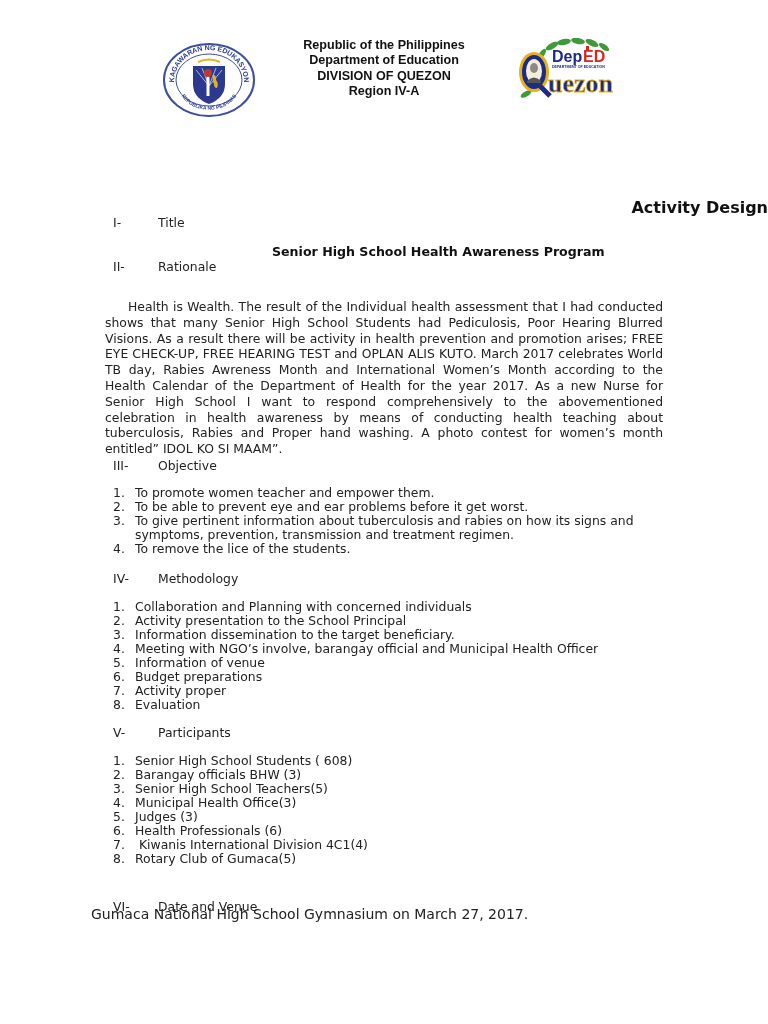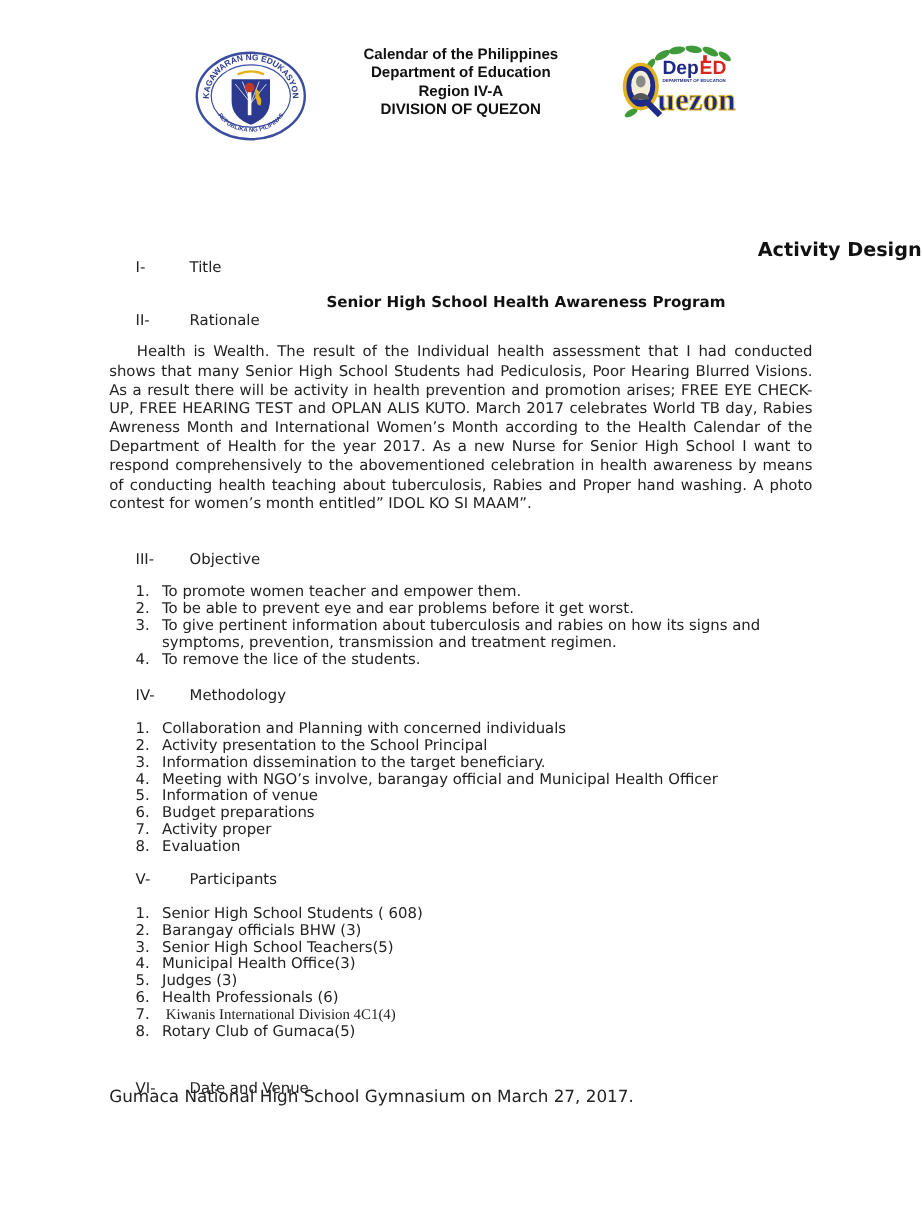--- a/index.html
+++ b/index.html
@@ -84,21 +84,21 @@
     }
     .rationale {
       position: absolute;
       left: 91px; top: 285px;
       width: 586px;
       font-size: 12.4px;
       line-height: 15.8px;
       color: #222222;
     }
     .rationale p {
-      margin: 0;
+      margin: 14px;
       text-align: justify;
       text-indent: 23px;
     }
     .num-list {
       position: absolute;
       left: 113px;
       margin: 0;
       padding: 0;
       list-style: none;
       font-size: 12.4px;
@@ -156,24 +156,24 @@
 
       <rect x="46.5" y="34" width="3" height="20" fill="#ffffff"></rect>
       <circle cx="48" cy="31" r="4" fill="#c0392b"></circle>
 
       <path d="M53,32 q4,2 3,6 q3,3 1,8 q-3,0 -3,-4 q-2,-3 -1,-10z" fill="#e3b21d"></path>
 
       <path d="M38,20 Q49,15 60,20" fill="none" stroke="#e3b21d" stroke-width="2"></path>
     </svg>
 
     <div class="org-lines">
-      <div>Calendar of the Philippines</div>
+      <div>Republic of the Philippines</div>
       <div>Department of Education</div>
+      <div>DIVISION OF QUEZON</div>
       <div>Region IV-A</div>
-      <div>DIVISION OF QUEZON</div>
     </div>
 
     <svg class="deped-logo" viewBox="0 0 112 64">
 
       <g fill="#3f9a3a">
         <ellipse cx="40" cy="8" rx="7" ry="3" transform="rotate(-30 40 8)"></ellipse>
         <ellipse cx="52" cy="4" rx="7" ry="3" transform="rotate(-10 52 4)"></ellipse>
         <ellipse cx="66" cy="3" rx="7" ry="3" transform="rotate(10 66 3)"></ellipse>
         <ellipse cx="80" cy="5" rx="7" ry="3" transform="rotate(25 80 5)"></ellipse>
         <ellipse cx="92" cy="9" rx="6" ry="2.6" transform="rotate(35 92 9)"></ellipse>
@@ -238,21 +238,21 @@
   <div class="section-head" style="top:725px;">
     <span class="num">V-</span><span>Participants</span>
   </div>
   <ol class="num-list" style="top:754px;">
     <li><span class="idx">1.</span><span>Senior High School Students  ( 608)</span></li>
     <li><span class="idx">2.</span><span>Barangay officials BHW (3)</span></li>
     <li><span class="idx">3.</span><span>Senior High School Teachers(5)</span></li>
     <li><span class="idx">4.</span><span>Municipal Health Office(3)</span></li>
     <li><span class="idx">5.</span><span>Judges (3)</span></li>
     <li><span class="idx">6.</span><span>Health Professionals (6)</span></li>
-    <li><span class="idx">7.</span><span style="white-space:pre;font-family:Liberation Serif, serif;"> Kiwanis International Division 4C1(4)</span></li>
+    <li><span class="idx">7.</span><span style="white-space:pre;"> Kiwanis International Division 4C1(4)</span></li>
     <li><span class="idx">8.</span><span>Rotary Club of Gumaca(5)</span></li>
   </ol>
 
   <div class="section-head" style="top:879px;margin-top:20px;">
     <span class="num">VI-</span><span>Date and Venue</span>
   </div>
   <div class="venue">Gumaca National High School Gymnasium on March 27, 2017.</div>
 
 </div>
 

